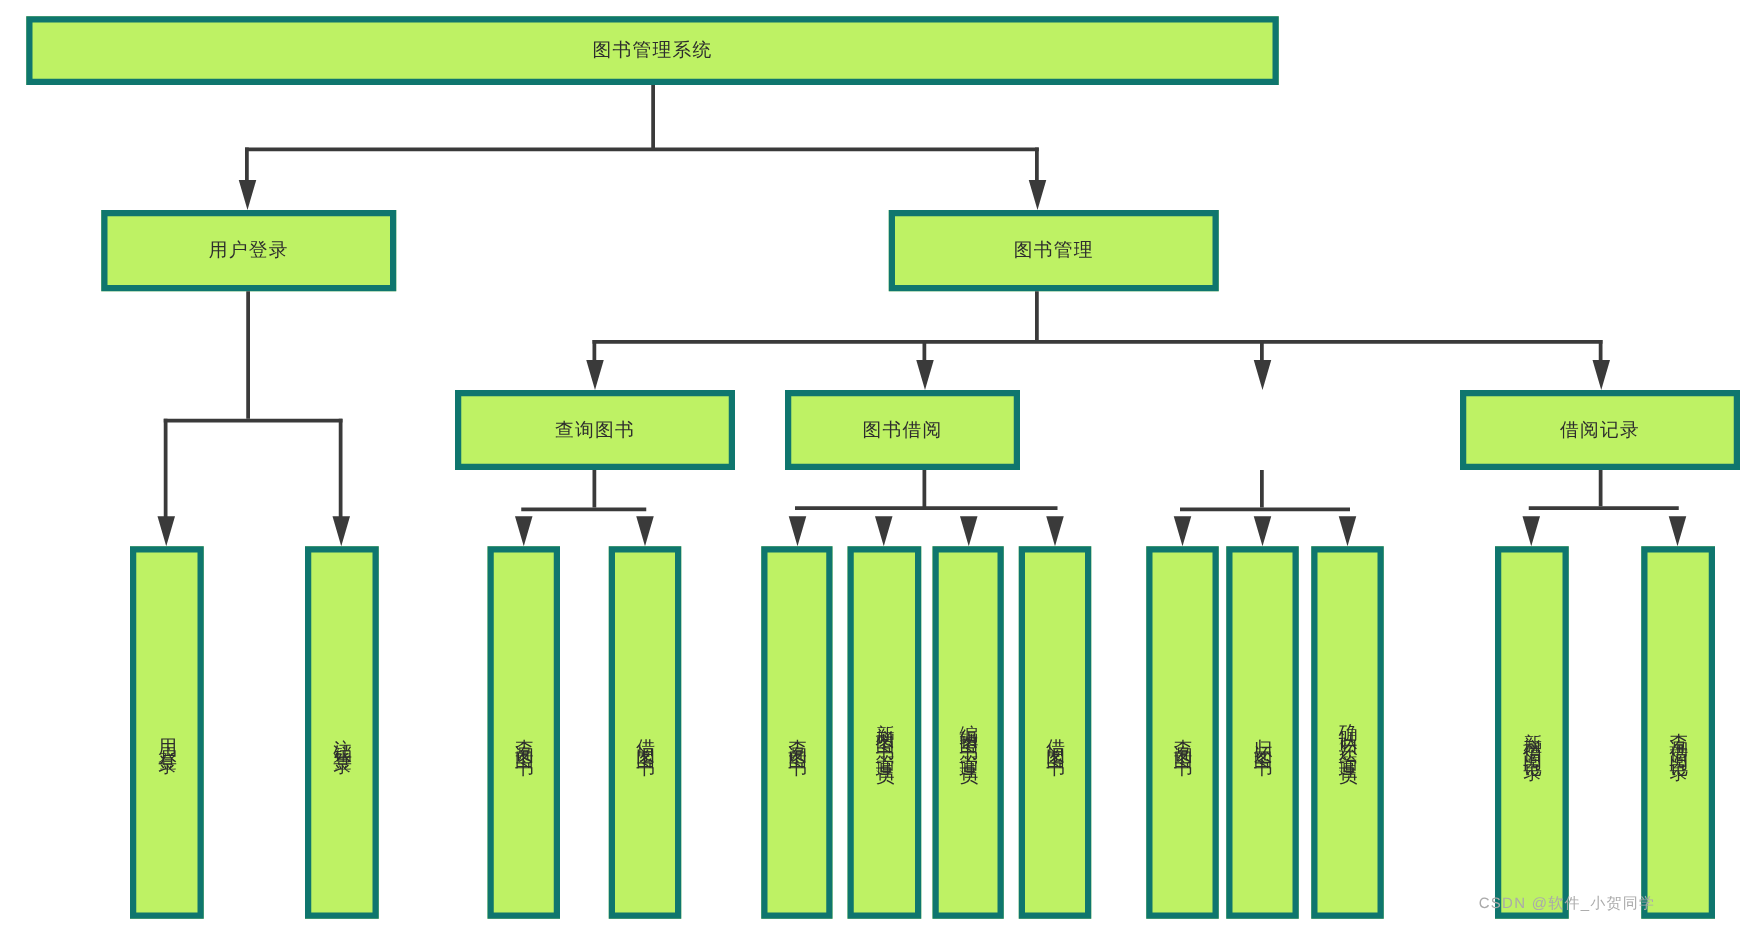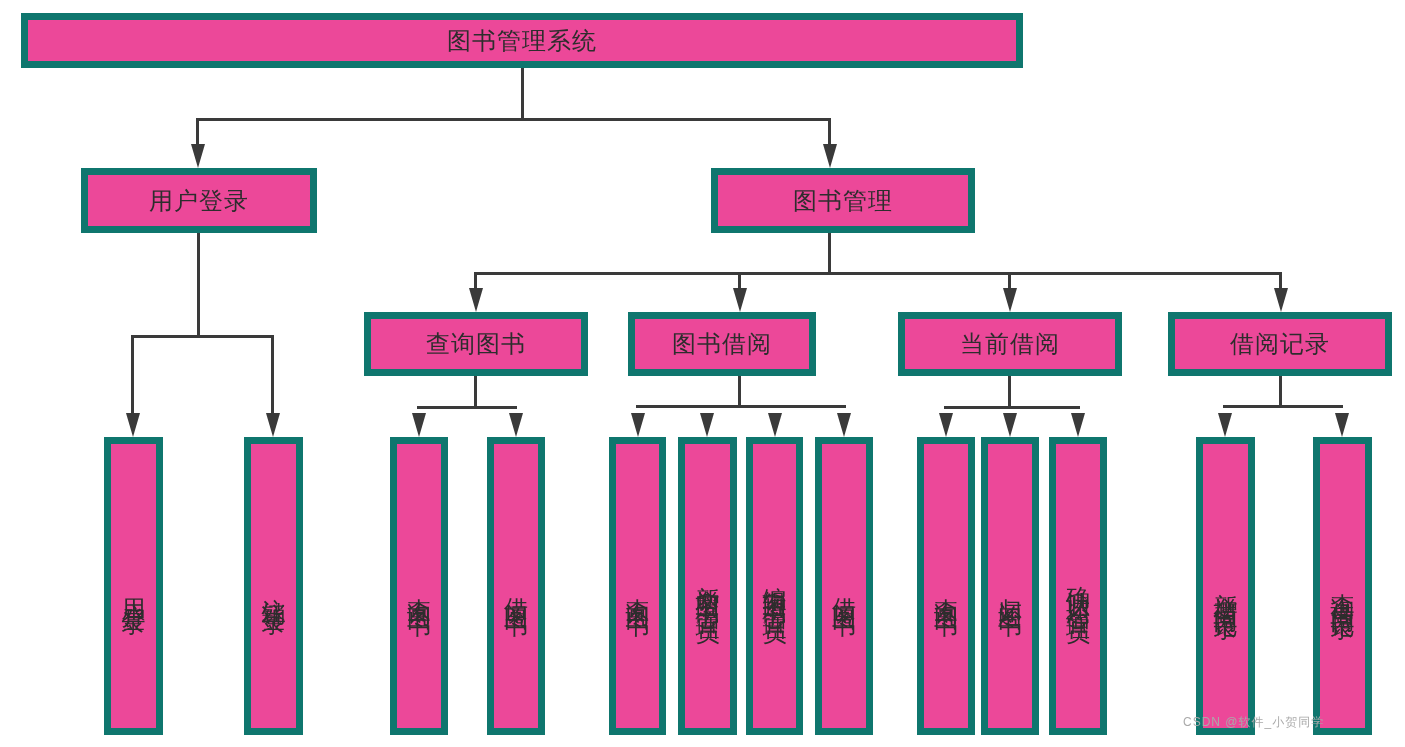--- a/index.html
+++ b/index.html
@@ -7,27 +7,27 @@
     position: relative;
     width: 1405px;
     height: 747px;
     background: #ffffff;
     overflow: hidden;
     font-family: "Liberation Sans", "DejaVu Sans", sans-serif;
   }
   .box {
     position: absolute;
     box-sizing: border-box;
-    border: 7px solid #0f766e;
-    background: #ec4899;
+    border: 5px solid #0f766e;
+    background: #bef264;
     color: #2d2d2d;
     display: flex;
     align-items: center;
     justify-content: center;
-    font-size: 24px;
+    font-size: 15px;
     letter-spacing: 1px;
   }
   .box-v {
     writing-mode: vertical-rl;
     text-orientation: mixed;
     letter-spacing: 5px;
     line-height: 1;
     padding-top: 6px;
   }
   .line {
@@ -83,21 +83,20 @@
   <div class="line" style="left:738px; top:272px; width:3px; height:18px;"></div>
   <div class="line" style="left:1008px; top:272px; width:3px; height:18px;"></div>
   <div class="line" style="left:1279px; top:272px; width:3px; height:18px;"></div>
   <div class="arrow" style="left:469px; top:288px;"></div>
   <div class="arrow" style="left:733px; top:288px;"></div>
   <div class="arrow" style="left:1003px; top:288px;"></div>
   <div class="arrow" style="left:1274px; top:288px;"></div>
 
   <div class="box" style="left:364px; top:312px; width:224px; height:64px;">查询图书</div>
   <div class="box" style="left:628px; top:312px; width:188px; height:64px;">图书借阅</div>
-  <div class="box" style="left:898px; top:312px; width:224px; height:64px;">当前借阅</div>
   <div class="box" style="left:1168px; top:312px; width:224px; height:64px;">借阅记录</div>
 
   <div class="line" style="left:474px; top:376px; width:3px; height:30px;"></div>
   <div class="line" style="left:417px; top:406px; width:100px; height:3px;"></div>
   <div class="arrow" style="left:412px; top:413px;"></div>
   <div class="arrow" style="left:509px; top:413px;"></div>
 
   <div class="line" style="left:738px; top:376px; width:3px; height:30px;"></div>
   <div class="line" style="left:636px; top:405px; width:210px; height:3px;"></div>
   <div class="arrow" style="left:631px; top:413px;"></div>

